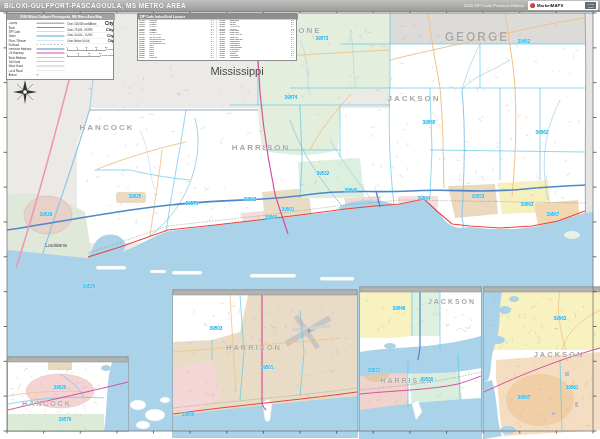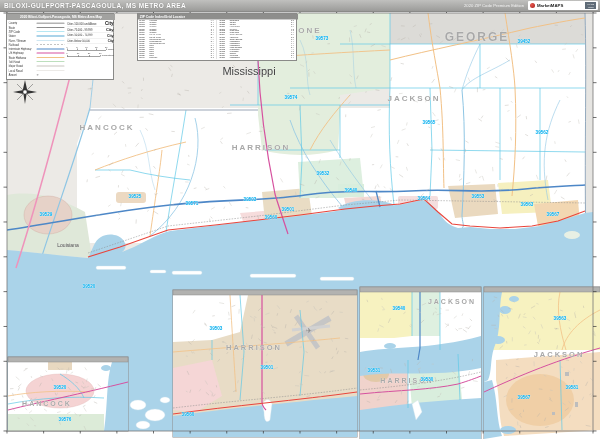--- a/index.html
+++ b/index.html
@@ -53,21 +53,21 @@
   .idx-head{height:13px;background:#8e8e8c;color:#fff;font-size:8px;font-weight:bold;line-height:13px;padding-left:4px;}
   #idx-cols{display:flex;gap:6px;padding:1px 3px;}
   .idx-col{flex:1 1 0;border-right:.5px solid #bbb;}
   .idx-col:last-child{border-right:none;}
   .idx-row{display:flex;height:4.9px;line-height:4.9px;font-size:4.6px;color:#222;white-space:nowrap;}
   .iz{width:24px;flex:0 0 auto;} .in{flex:1 1 auto;overflow:hidden;} .ig{width:14px;flex:0 0 auto;color:#555;}
   
   #labels{position:absolute;left:0;top:0;width:600px;height:439px;z-index:4;pointer-events:none;}
   .lbl{position:absolute;transform:translate(-50%,-50%);white-space:nowrap;}
   .lbl-county{color:var(--county);font-weight:bold;letter-spacing:2px;text-shadow:0 0 1px #fff;}
-  .lbl-state{color:#3f3f3f;text-shadow:0 0 1px #fff;margin-left:12px;}
+  .lbl-state{color:#3f3f3f;text-shadow:0 0 1px #fff;}
   .lbl-zip{color:var(--ziplbl);font-weight:bold;font-size:4.6px;text-shadow:0 0 1px #fff,0 0 1px #fff;}
   .lbl-icon{color:#8a8a8a;}
 </style>
 </head>
 <body>
 
 <div id="stage">
 
   <svg id="mapsvg" width="600" height="439" viewBox="0 0 600 439">
     <defs>

